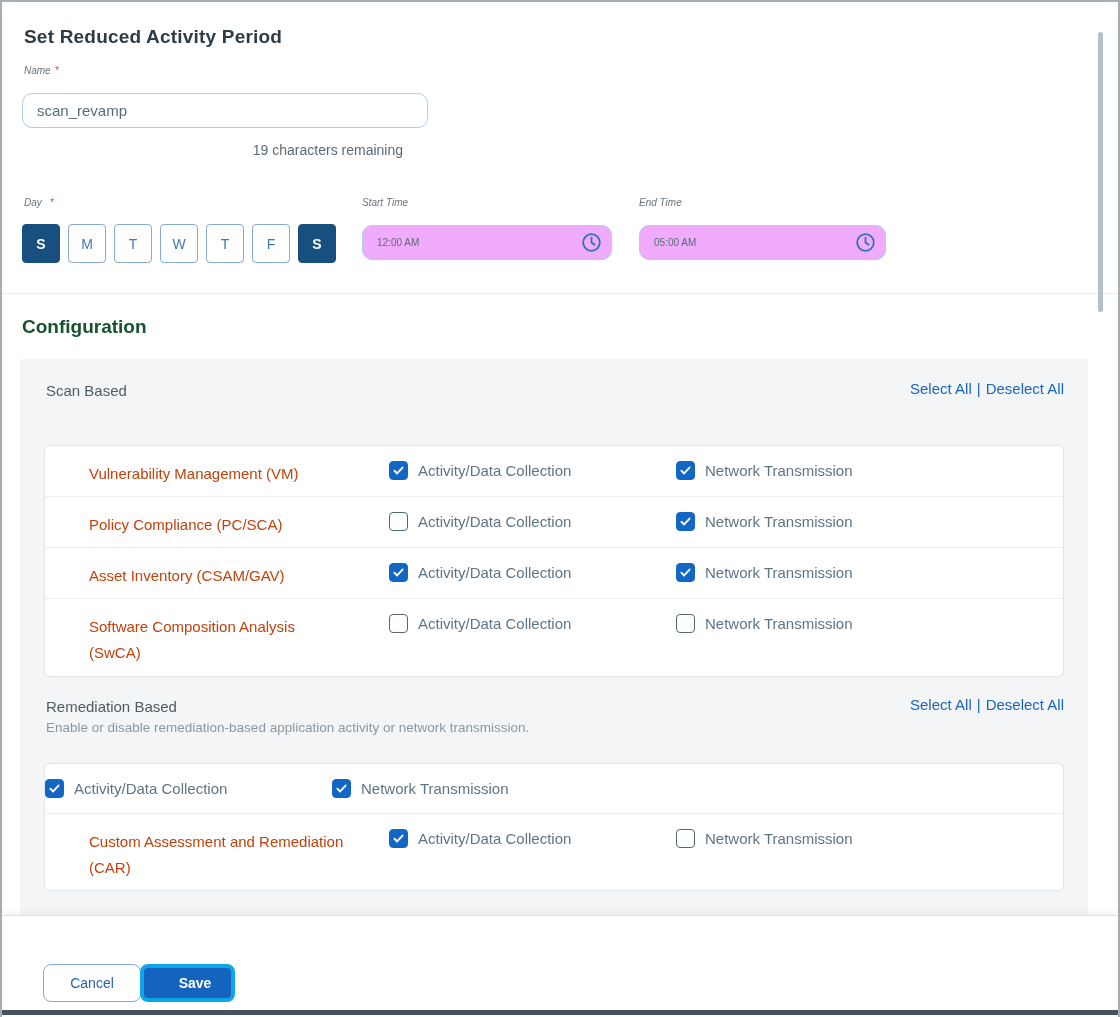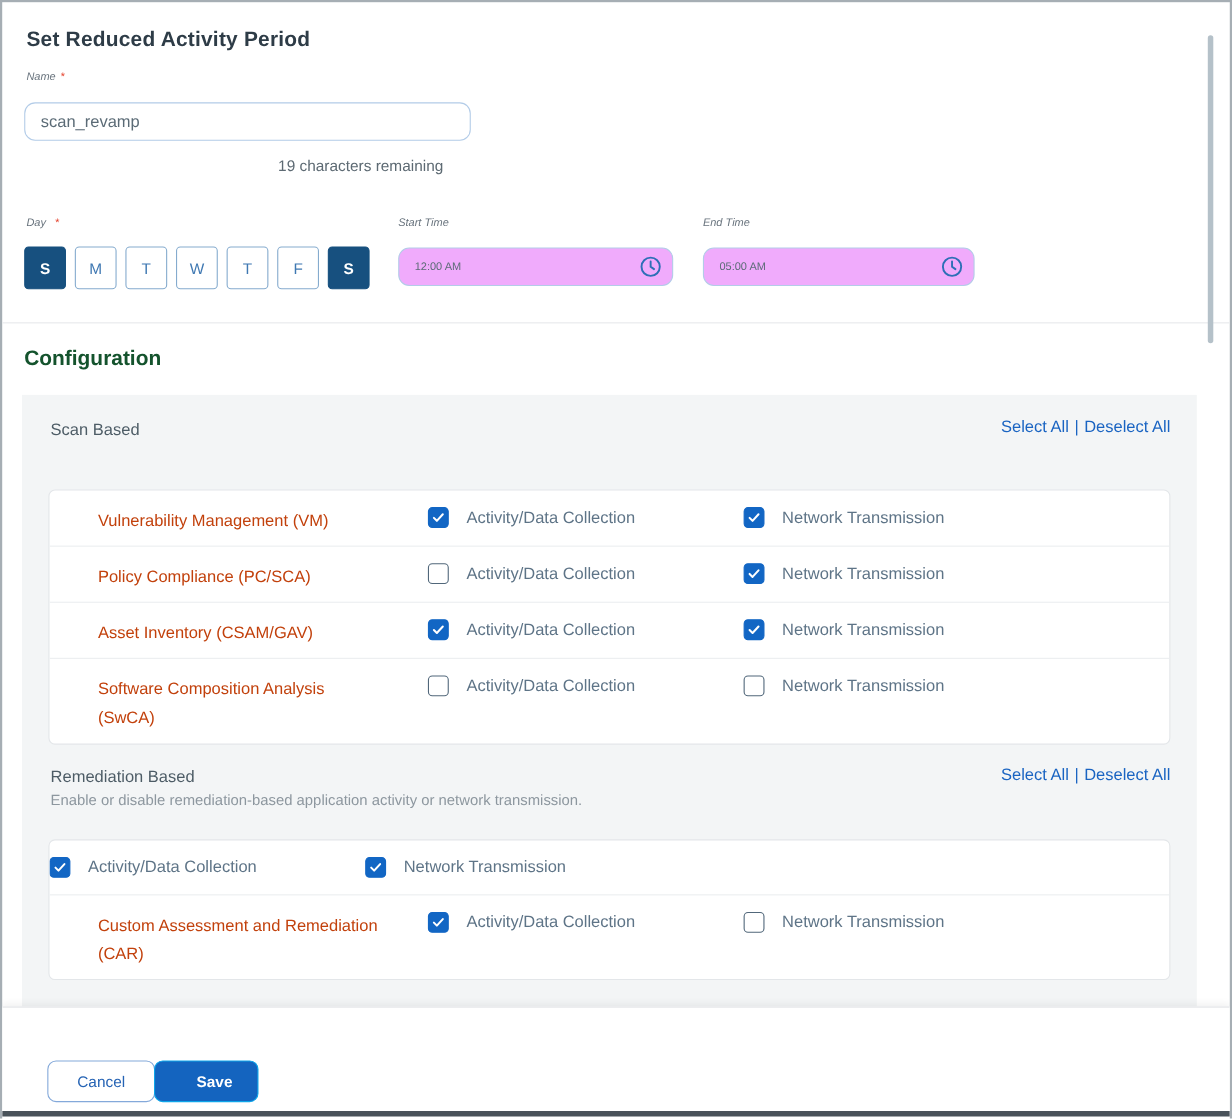--- a/index.html
+++ b/index.html
@@ -63,39 +63,39 @@
     position:absolute; left:24px; width:1020px; background:#ffffff;
     border:1px solid #e3e6e9; border-radius:6px; overflow:hidden;
   }
   .crow { display:flex; align-items:flex-start; padding-top:15px; border-bottom:1px solid #eceef0; }
   .crow:last-child { border-bottom:none; }
   .crow.h51 { min-height:51px; }
   .crow.h50 { min-height:50px; }
   .crow.h77 { min-height:77px; }
   .crow.h76 { min-height:76px; }
   .rlabel { width:255px; margin-left:44px; margin-right:45px; font-size:15px; line-height:26px; color:#c2410c; }
-  .cb-col { width:287px; display:flex; align-items:flex-start; gap:16px; }
+  .cb-col { width:287px; display:flex; align-items:flex-start; gap:10px; }
   .cb-label { font-size:15px; line-height:20px; color:#5e7487; padding-top:0px; }
 
   .checkbox {
     width:19px; height:19px; border:1.5px solid #51677a; border-radius:4px; background:#fff;
     flex:0 0 auto; cursor:pointer; display:flex; align-items:center; justify-content:center;
   }
   .checkbox svg { display:none; width:13px; height:13px; }
   .checkbox.checked { background:#1266c4; border-color:#1266c4; }
   .checkbox.checked svg { display:block; }
 
   
   .footer {
     position:absolute; left:0; top:913px; width:100%; height:97px; background:#ffffff;
     border-top:1px solid #dfe2e5; box-shadow:0 -3px 6px rgba(0,0,0,0.05);
   }
   .btn { position:absolute; top:48px; height:38px; border-radius:8px; font-family:"Liberation Sans", sans-serif; font-size:14px; cursor:pointer; }
   .btn-cancel { left:17px; width:98px; background:#ffffff; border:1.5px solid #84a9da; color:#2563b4;margin-left:24px; }
-  .btn-save { left:138px; width:95px; background:#1464bf; border:1px solid #0ea5e9; color:#ffffff; font-weight:bold;padding-left:15px; }
+  .btn-save { left:138px; width:95px; background:#1464bf; border:4px solid #0ea5e9; color:#ffffff; font-weight:bold;padding-left:15px; }
 
   .bottom-bar { position:absolute; left:0; top:1008px; width:100%; height:5px; background:#49525a; }
 
   .scroll-thumb { position:absolute; left:1096px; top:30px; width:5px; height:280px; background:#b5c1c9; border-radius:3px; cursor:pointer; }
 </style>
 </head>
 <body>
 
 <div class="window">
 

